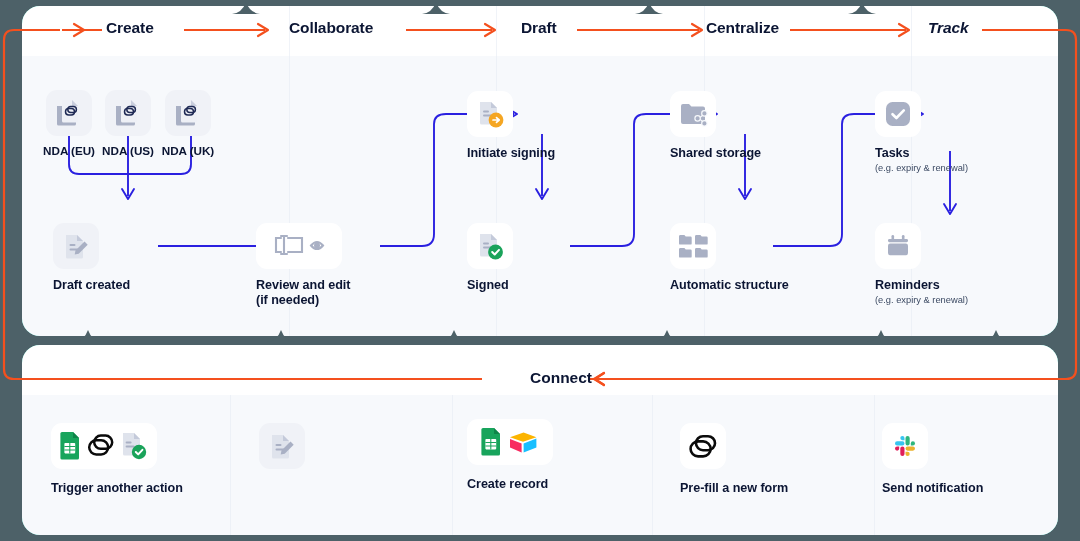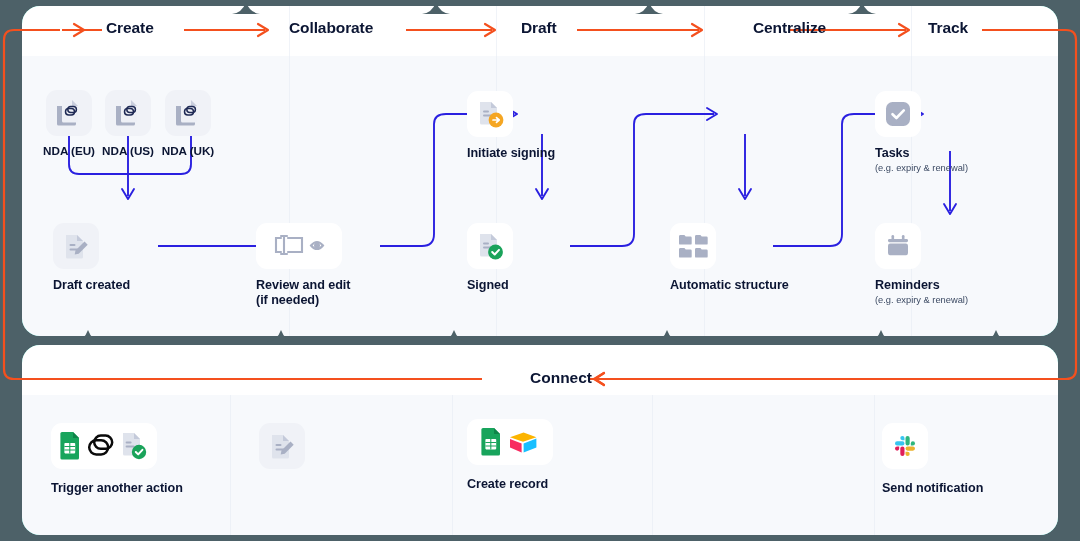--- a/index.html
+++ b/index.html
@@ -169,22 +169,22 @@
 
         <line x1="960" y1="24" x2="1036" y2="24" stroke="#f4501e" stroke-width="2.2"></line>
 
         <line x1="40" y1="24" x2="80" y2="24" stroke="#f4501e" stroke-width="2.2"></line>
       </svg>
 
       <div class="stage-row">
         <span class="stage-label" style="left:84px;">Create</span>
         <span class="stage-label" style="left:267px;">Collaborate</span>
         <span class="stage-label" style="left:499px;">Draft</span>
-        <span class="stage-label" style="left:684px;margin-left:47px;">Centralize</span>
-        <span class="stage-label" style="left:906px;">Track</span>
+        <span class="stage-label" style="left:684px;">Centralize</span>
+        <span class="stage-label" style="left:906px;font-style:italic;">Track</span>
       </div>
     </div>
 
     <div class="card-body">
       <div class="colsep" style="left:267px;"></div>
       <div class="colsep" style="left:474px;"></div>
       <div class="colsep" style="left:682px;"></div>
       <div class="colsep" style="left:889px;"></div>
 
       <svg class="wires" viewBox="0 0 1036 280">
@@ -307,20 +307,35 @@
             <path d="M16 3 l6 6 h-6 Z" fill="#c4cada"></path>
             <rect x="8" y="11.5" width="6" height="2" rx="1" fill="#a9b0c4"></rect>
             <rect x="8" y="15.5" width="9" height="2" rx="1" fill="#a9b0c4"></rect>
             <circle cx="20.5" cy="21" r="7.4" fill="#1aa35a"></circle>
             <path d="M17.2 21 L19.7 23.5 L24 18.9" fill="none" stroke="#ffffff" stroke-width="2" stroke-linecap="round" stroke-linejoin="round"></path>
           </svg>
         </div>
         <div class="node-label">Signed</div>
       </div>
 
+      <div class="node" style="left:723px; top:35px;">
+        <div class="tile" style="background:#ffffff;">
+          <svg width="30" height="28" viewBox="0 0 30 28">
+            <path d="M3 6 a2 2 0 0 1 2 -2 h6 l2.4 2.6 H25 a2 2 0 0 1 2 2 V22 a2 2 0 0 1 -2 2 H5 a2 2 0 0 1 -2 -2 Z" fill="#a9b0c4"></path>
+            <g fill="#a9b0c4" stroke="#f7f9fc" stroke-width="1.2">
+              <line x1="25.6" y1="14.4" x2="21.2" y2="18.2"></line>
+              <line x1="25.6" y1="22.4" x2="21.2" y2="18.6"></line>
+              <circle cx="26.4" cy="13.4" r="2.7"></circle>
+              <circle cx="19.6" cy="18.4" r="2.7"></circle>
+              <circle cx="26.4" cy="23.4" r="2.7"></circle>
+            </g>
+          </svg>
+        </div>
+        <div class="node-label">Shared storage</div>
+      </div>
 
       <div class="node" style="left:723px; top:167px;">
         <div class="tile" style="background:#ffffff;">
           <svg width="30" height="30" viewBox="0 0 30 30">
             <g fill="#a9b0c4">
               <path d="M2 4 h4.4 l1.3 1.6 h4.8 a1.2 1.2 0 0 1 1.2 1.2 V12.4 a1.2 1.2 0 0 1 -1.2 1.2 H2.2 A1.2 1.2 0 0 1 1 12.4 V5.2 A1.2 1.2 0 0 1 2 4 Z"></path>
               <path d="M18 4 h4.4 l1.3 1.6 h4.8 a1.2 1.2 0 0 1 1.2 1.2 V12.4 a1.2 1.2 0 0 1 -1.2 1.2 H18.2 A1.2 1.2 0 0 1 17 12.4 V5.2 A1.2 1.2 0 0 1 18 4 Z"></path>
               <path d="M2 17 h4.4 l1.3 1.6 h4.8 a1.2 1.2 0 0 1 1.2 1.2 V25.4 a1.2 1.2 0 0 1 -1.2 1.2 H2.2 A1.2 1.2 0 0 1 1 25.4 V18.2 A1.2 1.2 0 0 1 2 17 Z"></path>
               <path d="M18 17 h4.4 l1.3 1.6 h4.8 a1.2 1.2 0 0 1 1.2 1.2 V25.4 a1.2 1.2 0 0 1 -1.2 1.2 H18.2 A1.2 1.2 0 0 1 17 25.4 V18.2 A1.2 1.2 0 0 1 18 17 Z"></path>
             </g>
@@ -445,20 +460,29 @@
             <g transform="translate(34,6)">
               <path d="M1 5.2 L14.6 0.6 L27.4 5.2 L14 9.8 Z" fill="#fcb400"></path>
               <path d="M14.6 11.6 L27.4 6.6 L27.4 15.4 L14.6 20.4 Z" fill="#18bfff"></path>
               <path d="M1 7 L12.6 11.4 L12.6 20.6 L1 15.6 Z" fill="#f82b60"></path>
             </g>
           </svg>
         </div>
         <div class="node-label" style="margin-top:12px;">Create record</div>
       </div>
 
+      <div class="node" style="left:733px; top:28px;">
+        <div class="tile" style="background:#ffffff;">
+          <svg width="30" height="30" viewBox="0 0 30 30">
+            <rect x="2.6" y="10.4" width="20" height="15" rx="7.5" fill="none" stroke="#0b0b0b" stroke-width="2.6"></rect>
+            <rect x="8" y="5.2" width="19" height="14" rx="7" fill="none" stroke="#0b0b0b" stroke-width="2.6"></rect>
+          </svg>
+        </div>
+        <div class="node-label" style="margin-top:12px;">Pre-fill a new form</div>
+      </div>
 
       <div class="node" style="left:935px; top:28px;">
         <div class="tile" style="background:#ffffff;">
           <svg width="28" height="28" viewBox="0 0 28 28">
             <g>
               <path d="M8.2 16.6 a2.1 2.1 0 0 1 -2.1 2.1 a2.1 2.1 0 0 1 -2.1 -2.1 a2.1 2.1 0 0 1 2.1 -2.1 h2.1 Z" fill="#e01e5a"></path>
               <path d="M9.3 16.6 a2.1 2.1 0 0 1 2.1 -2.1 a2.1 2.1 0 0 1 2.1 2.1 v5.3 a2.1 2.1 0 0 1 -2.1 2.1 a2.1 2.1 0 0 1 -2.1 -2.1 Z" fill="#e01e5a"></path>
               <path d="M11.4 8.2 a2.1 2.1 0 0 1 -2.1 -2.1 a2.1 2.1 0 0 1 2.1 -2.1 a2.1 2.1 0 0 1 2.1 2.1 v2.1 Z" fill="#36c5f0"></path>
               <path d="M11.4 9.3 a2.1 2.1 0 0 1 2.1 2.1 a2.1 2.1 0 0 1 -2.1 2.1 H6.1 A2.1 2.1 0 0 1 4 11.4 a2.1 2.1 0 0 1 2.1 -2.1 Z" fill="#36c5f0"></path>
               <path d="M19.8 11.4 a2.1 2.1 0 0 1 2.1 -2.1 a2.1 2.1 0 0 1 2.1 2.1 a2.1 2.1 0 0 1 -2.1 2.1 h-2.1 Z" fill="#2eb67d"></path>

